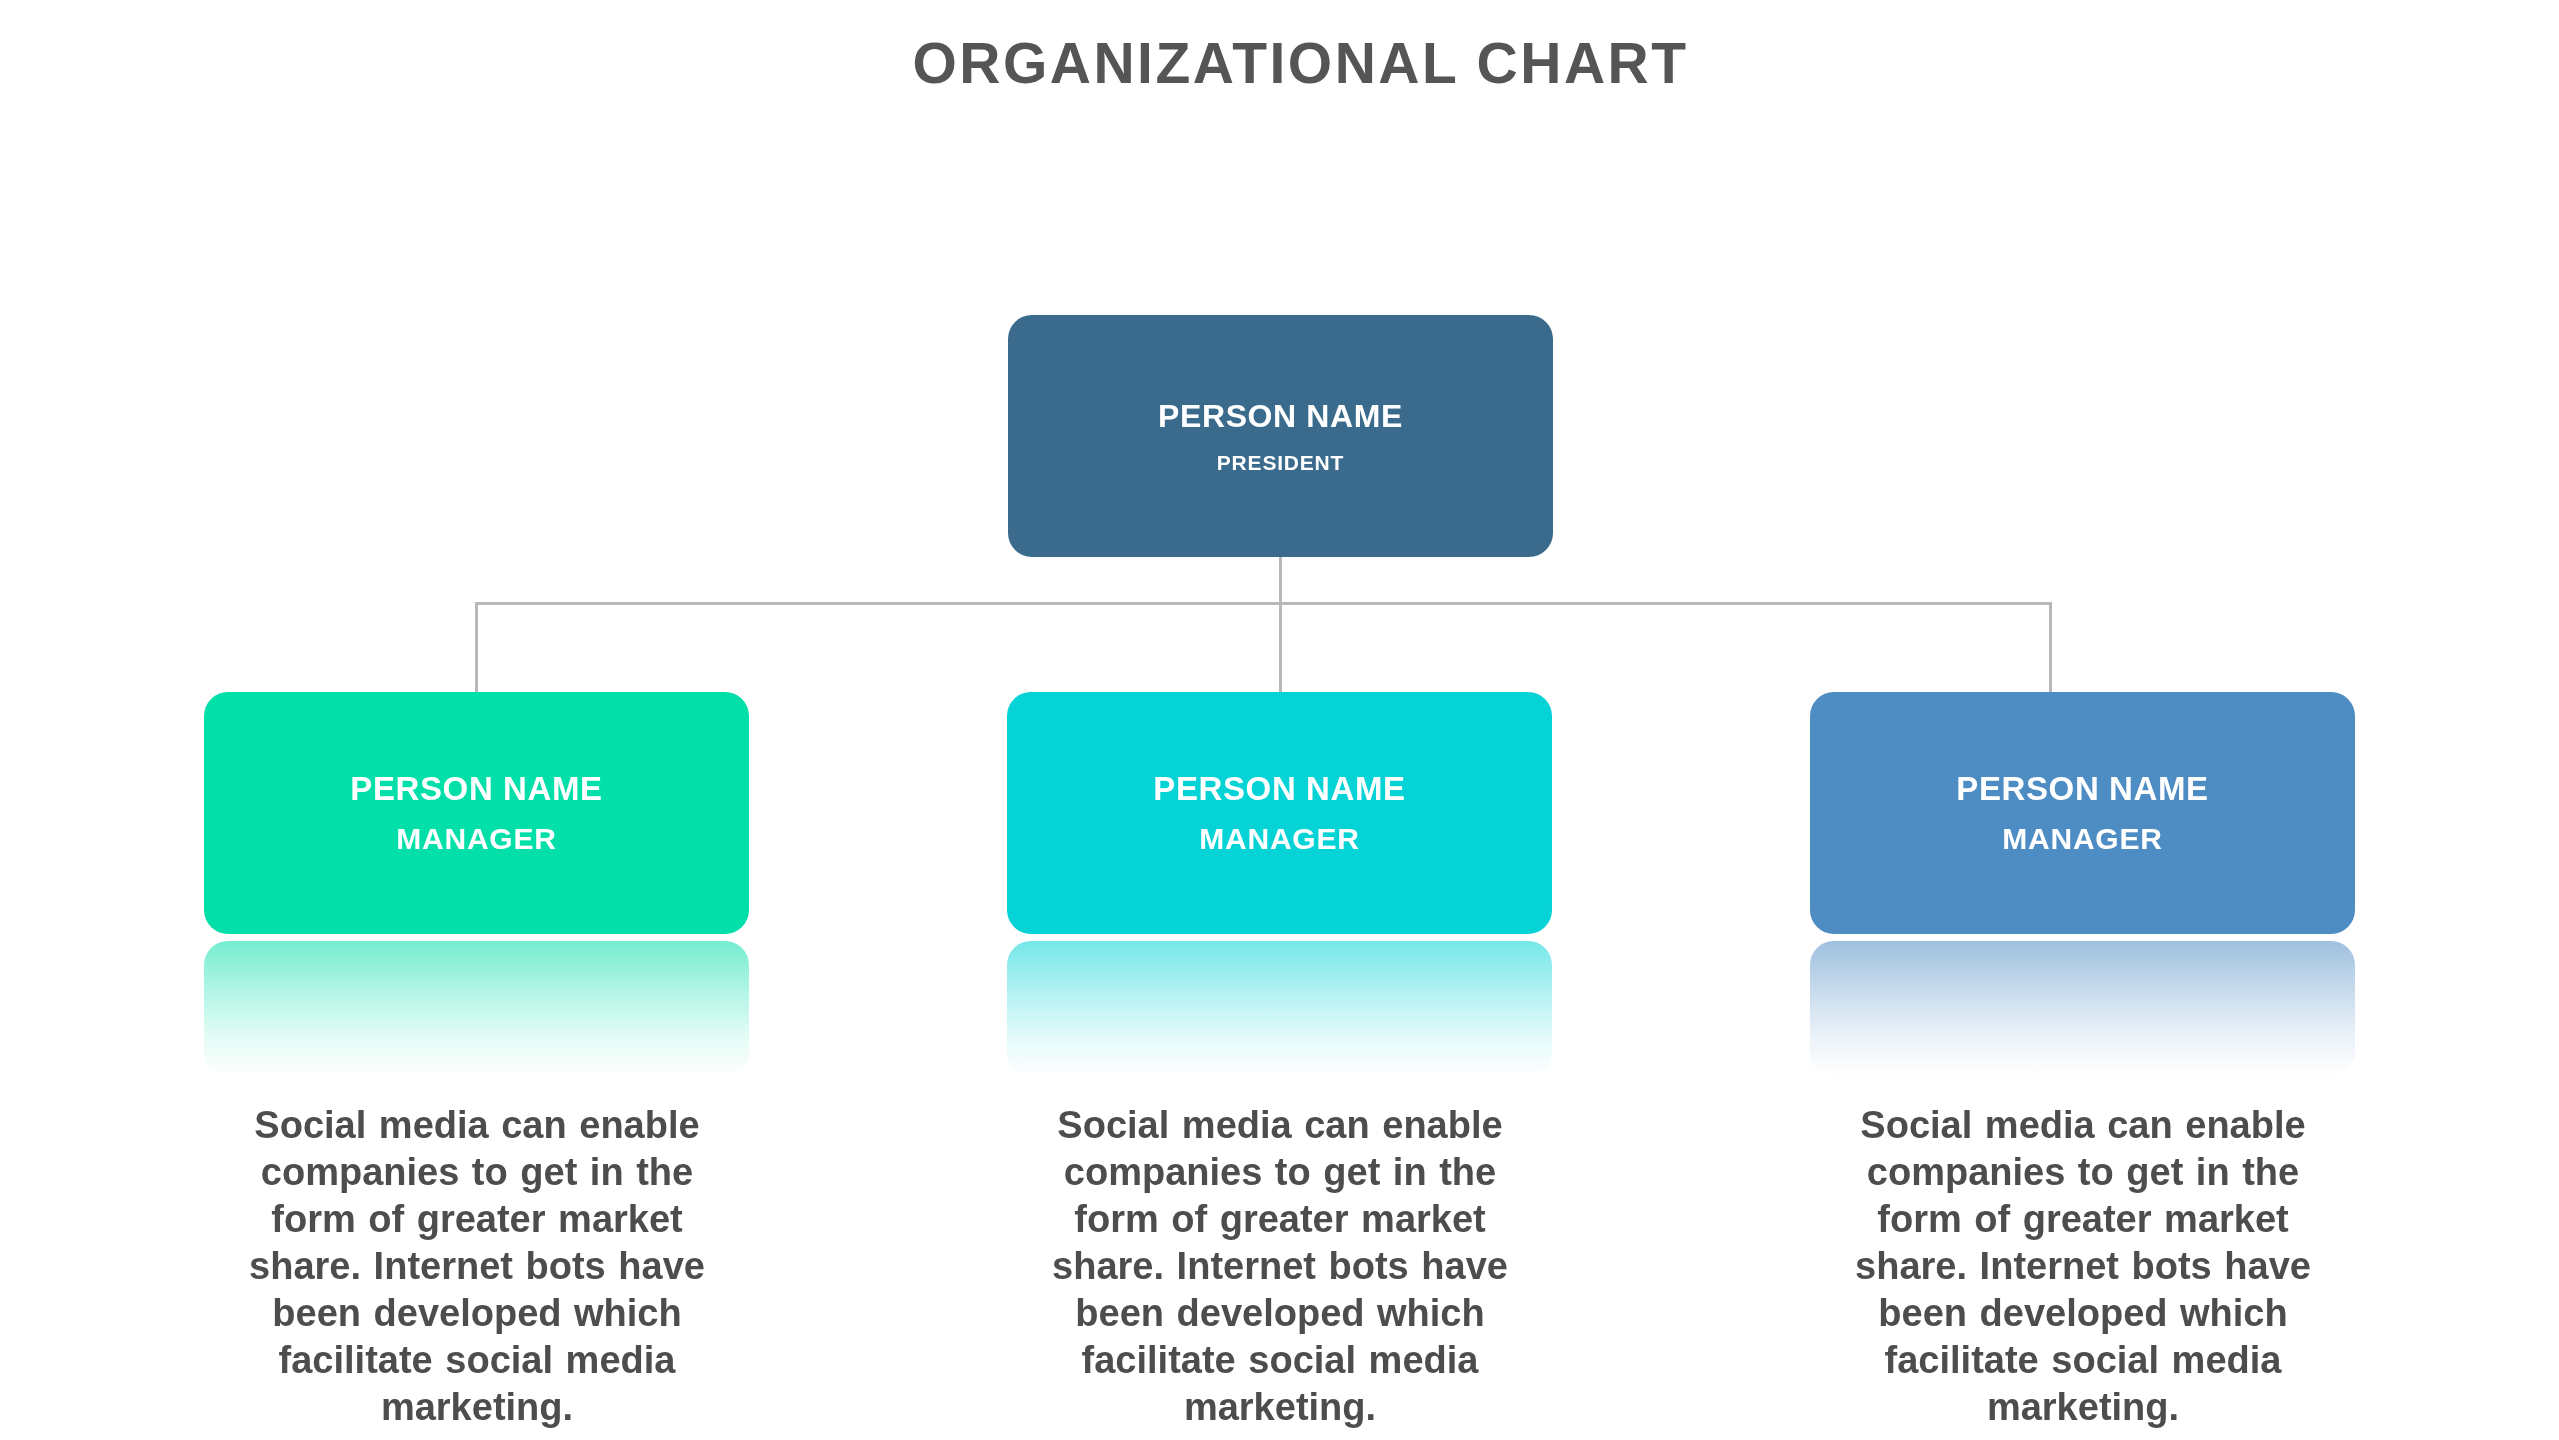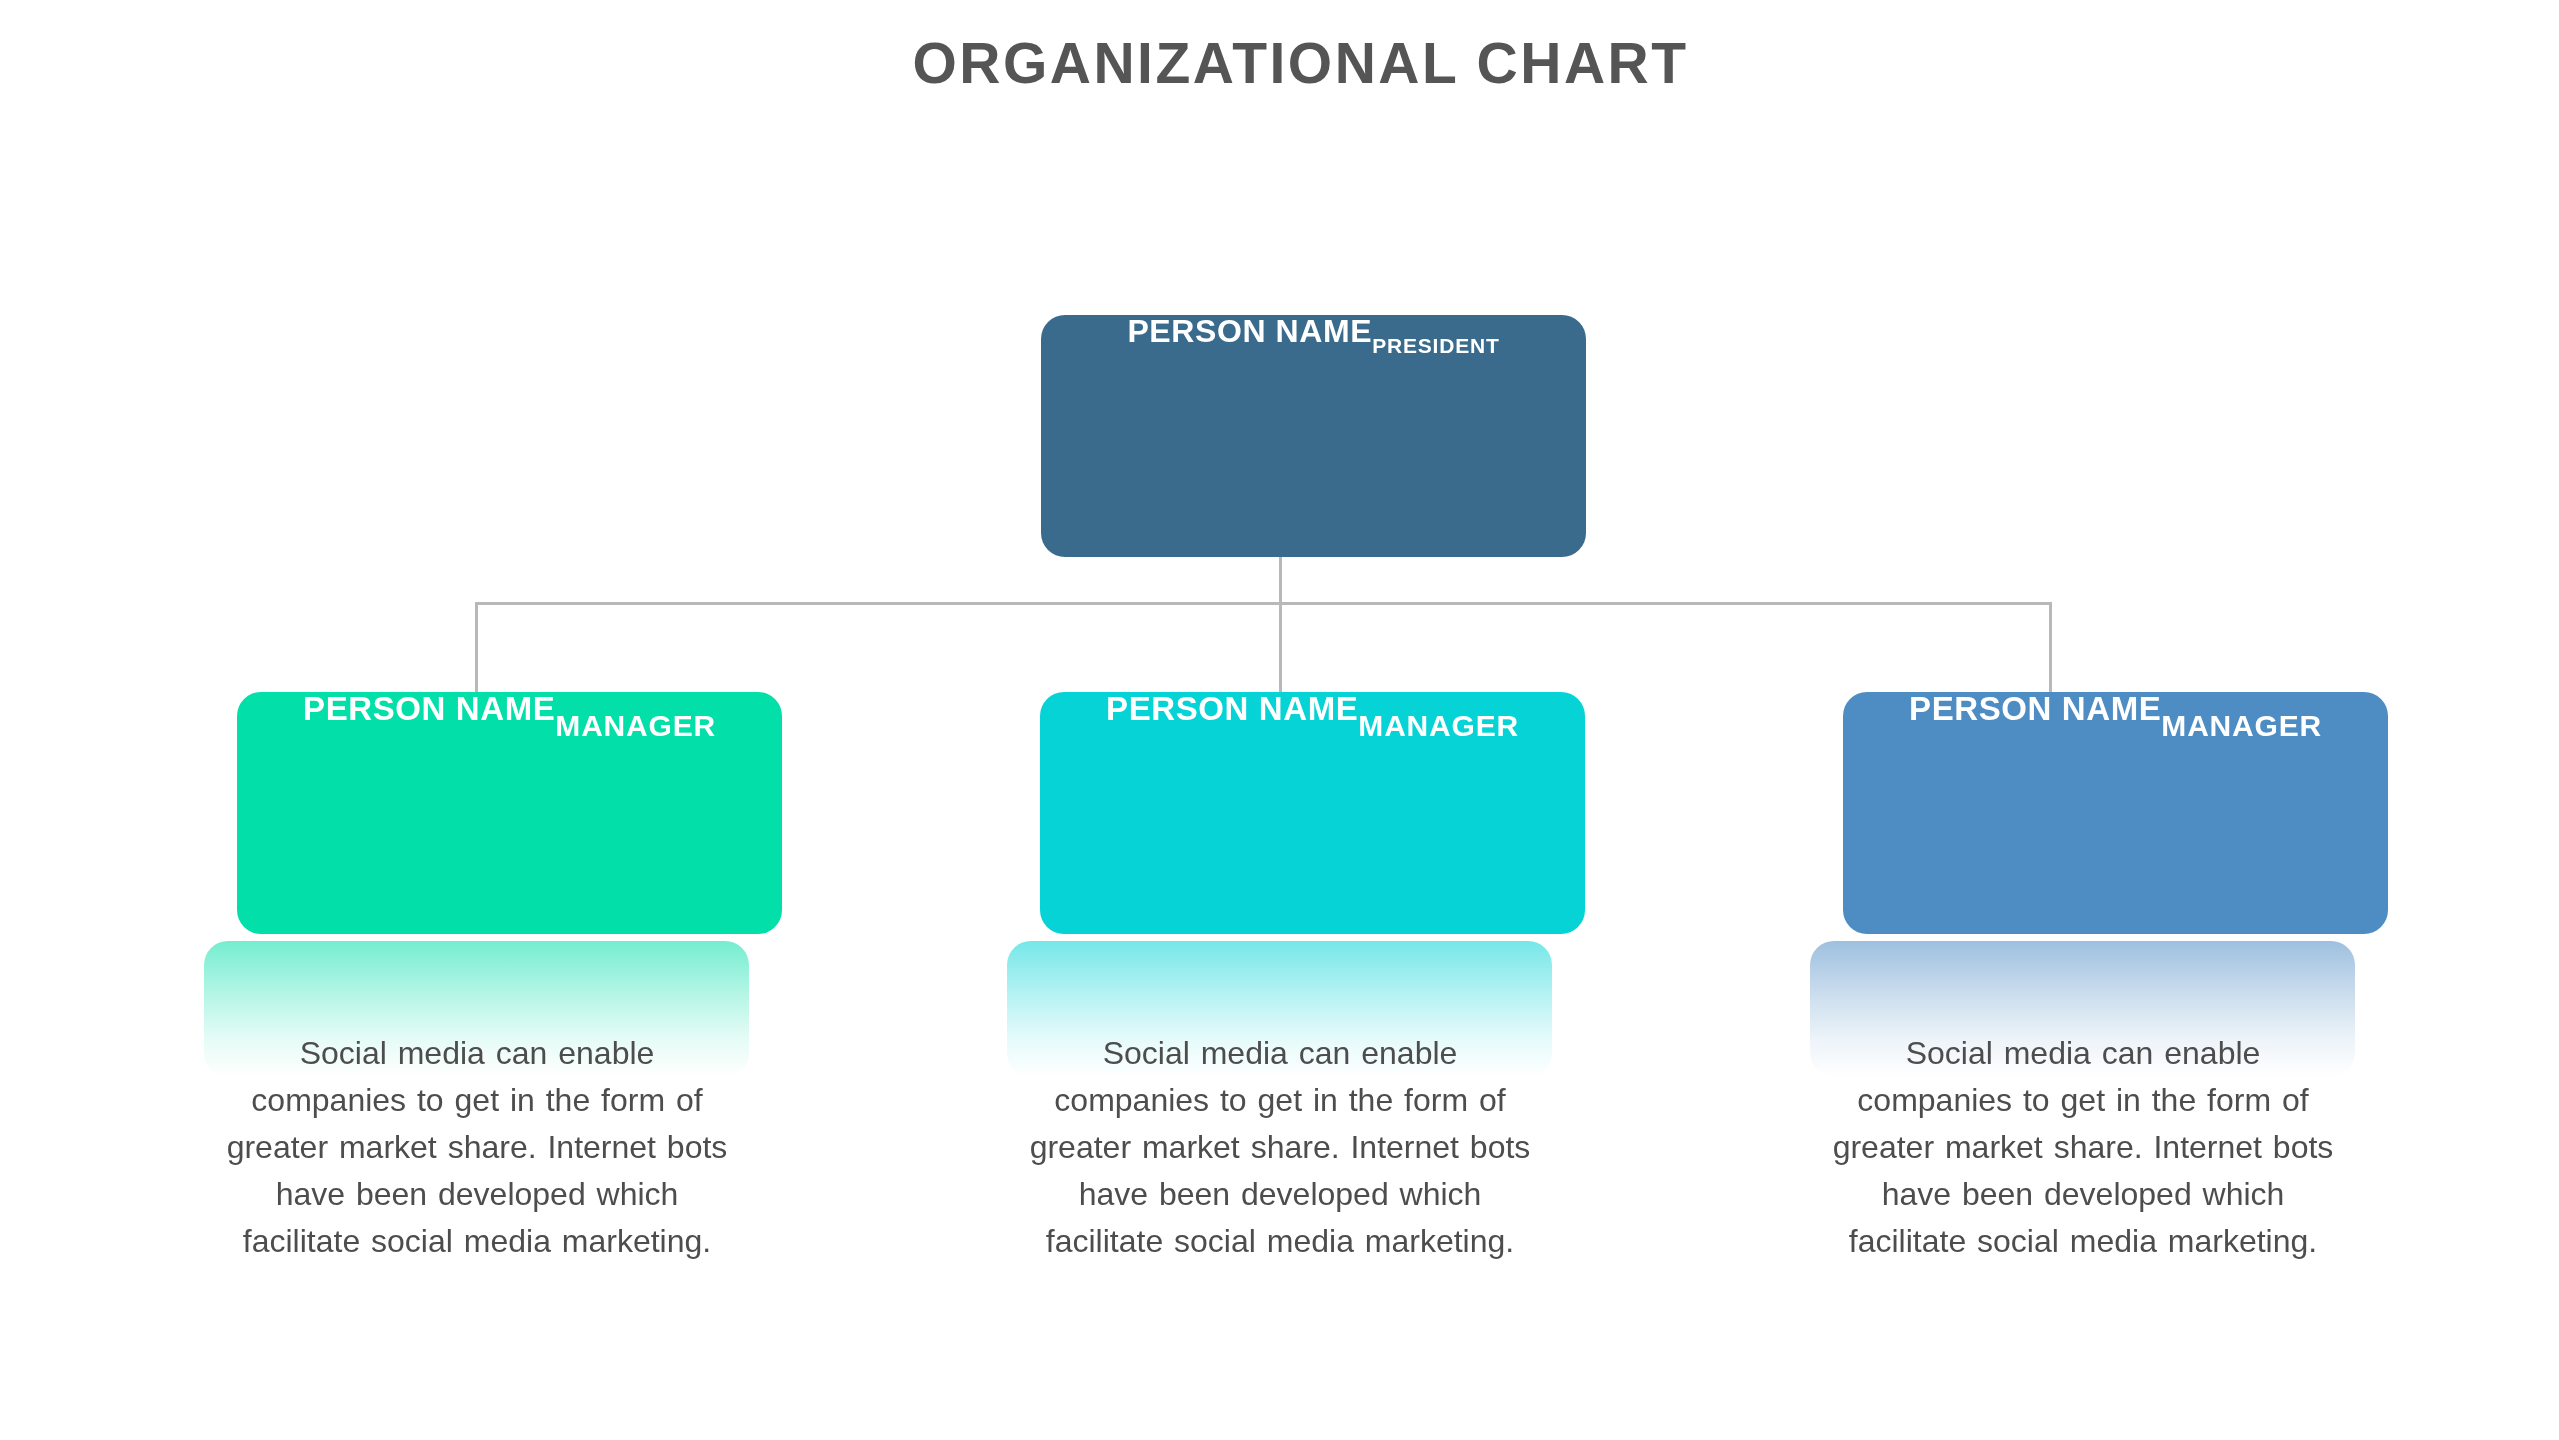--- a/index.html
+++ b/index.html
@@ -37,26 +37,25 @@
     width: 2559px;
     height: 1440px;
     pointer-events: none;
   }
 
   
   .node {
     position: absolute;
     border-radius: 24px;
     display: flex;
-    flex-direction: row;
-    align-items: flex-start;
+    flex-direction: column;
+    align-items: center;
     justify-content: center;
     color: #ffffff;
     text-align: center;
-    margin-left: 33px;
   }
 
   .node .node-name {
     font-size: 33px;
     font-weight: bold;
     letter-spacing: 0.6px;
     line-height: 1;
   }
 
   .node .node-role {
@@ -98,27 +97,28 @@
     border-top-left-radius: 24px;
     border-top-right-radius: 24px;
   }
   #reflection-0 { left: 204px; }
   #reflection-1 { left: 1007px; }
   #reflection-2 { left: 1810px; }
 
   
   .description {
     position: absolute;
-    top: 1030px;
+    top: 1102px;
     width: 520px;
     text-align: center;
-    font-size: 32px;
+    font-size: 38px;
     line-height: 47px;
     color: #4d4d4d;
     word-spacing: 2px;
+    font-weight: bold;
   }
   #description-0 { left: 217px; }
   #description-1 { left: 1020px; }
   #description-2 { left: 1823px; }
 </style>
 </head>
 <body style="background-color: rgb(255, 255, 255);">
 
 <div class="page-title" style="color: rgb(85, 85, 85); padding-left: 42px;">ORGANIZATIONAL CHART</div>
 

